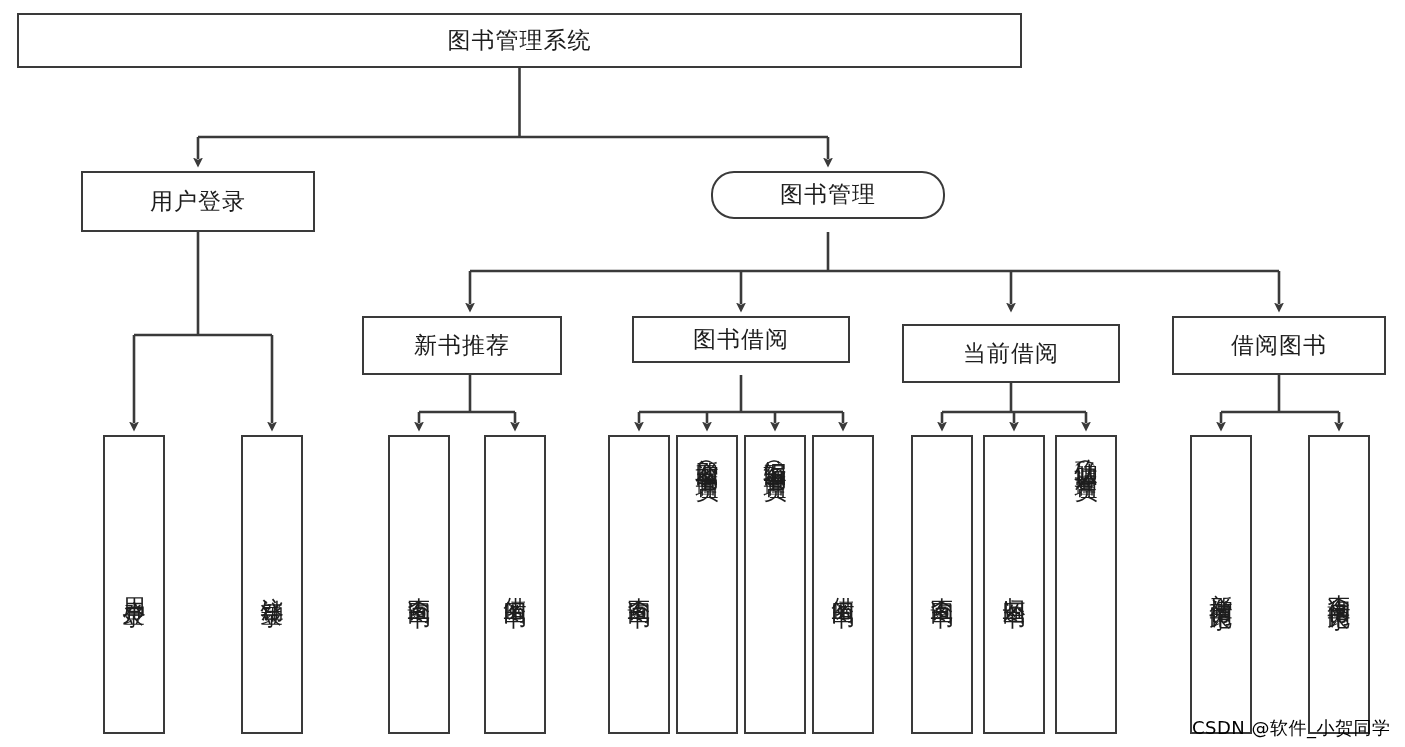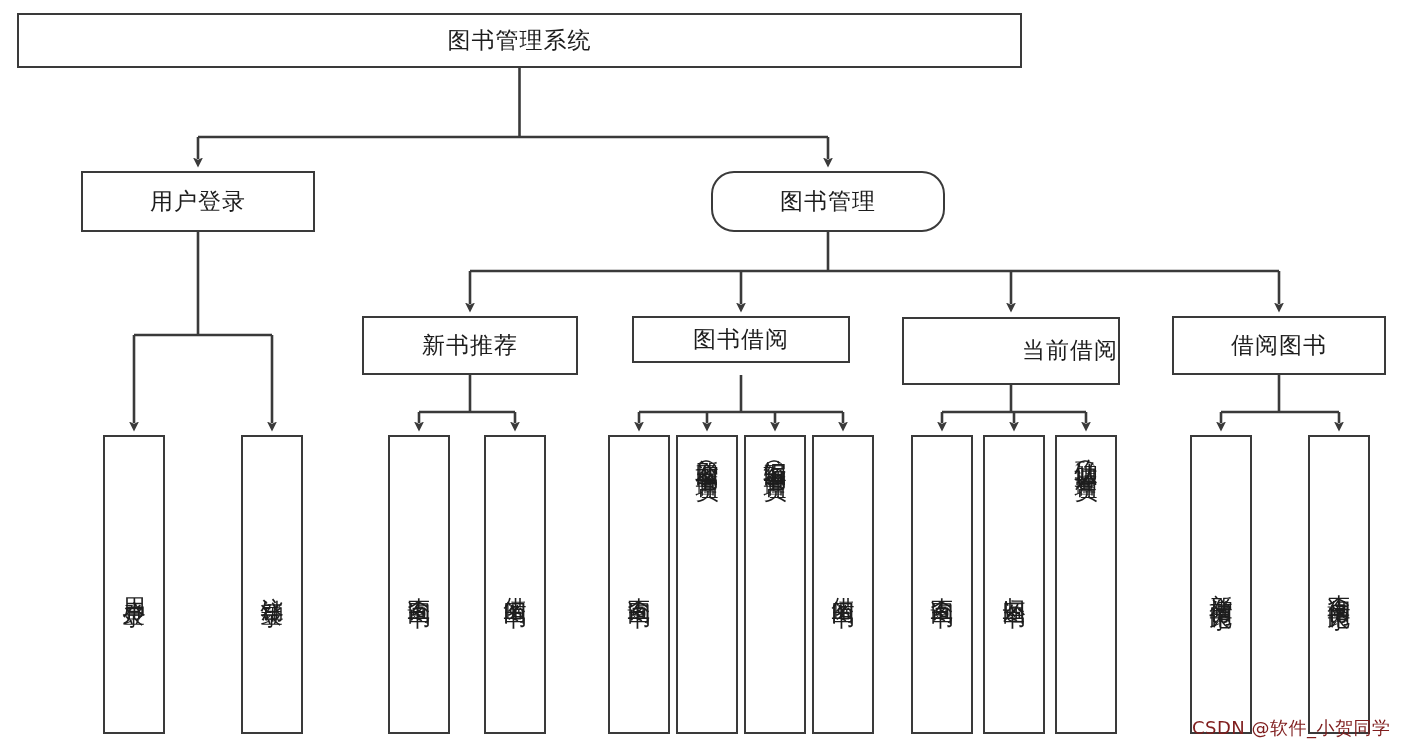--- a/index.html
+++ b/index.html
@@ -53,21 +53,21 @@
     justify-content: flex-start;
   }
   .node-label {
     display: block;
     text-align: center;
     white-space: nowrap;
   }
   .watermark {
     position: absolute;
     font-size: 18px;
-    color: #7f1d1d;
+    color: #000000;
     white-space: nowrap;
     letter-spacing: 0.5px;
   }
 </style>
 </head>
 <body>
 
 <div id="canvas">
 
   <svg id="edges" viewBox="0 0 1405 747" width="1405" height="747">
@@ -113,30 +113,30 @@
       </g>
   </svg>
 
   <div id="node-layer">
       <div class="node horizontal" style="left: 17px; top: 13px; width: 1005px; height: 55px;">
         <span class="node-label">图书管理系统</span>
       </div>
       <div class="node horizontal" style="left: 81px; top: 171px; width: 234px; height: 61px;">
         <span class="node-label">用户登录</span>
       </div>
-      <div class="node horizontal" style="left: 711px; top: 171px; width: 234px; height: 61px; border-radius: 23px;">
+      <div class="node horizontal" style="left: 711px; top: 171px; width: 234px; height: 48px; border-radius: 23px;">
         <span class="node-label">图书管理</span>
       </div>
-      <div class="node horizontal" style="left: 362px; top: 316px; width: 216px; height: 59px;">
+      <div class="node horizontal" style="left: 362px; top: 316px; width: 200px; height: 59px;">
         <span class="node-label">新书推荐</span>
       </div>
       <div class="node horizontal" style="left: 632px; top: 316px; width: 218px; height: 47px;">
         <span class="node-label">图书借阅</span>
       </div>
-      <div class="node horizontal" style="left: 902px; top: 317px; width: 218px; height: 68px; justify-content: flex-end;">
+      <div class="node horizontal" style="left: 902px; top: 324px; width: 218px; height: 59px;">
         <span class="node-label">当前借阅</span>
       </div>
       <div class="node horizontal" style="left: 1172px; top: 316px; width: 214px; height: 59px;">
         <span class="node-label">借阅图书</span>
       </div>
       <div class="node leaf" style="left: 103px; top: 435px; width: 62px; height: 299px;">
         <span class="node-label">用户登录</span>
       </div>
       <div class="node leaf" style="left: 241px; top: 435px; width: 62px; height: 299px;">
         <span class="node-label">注销登录</span>

